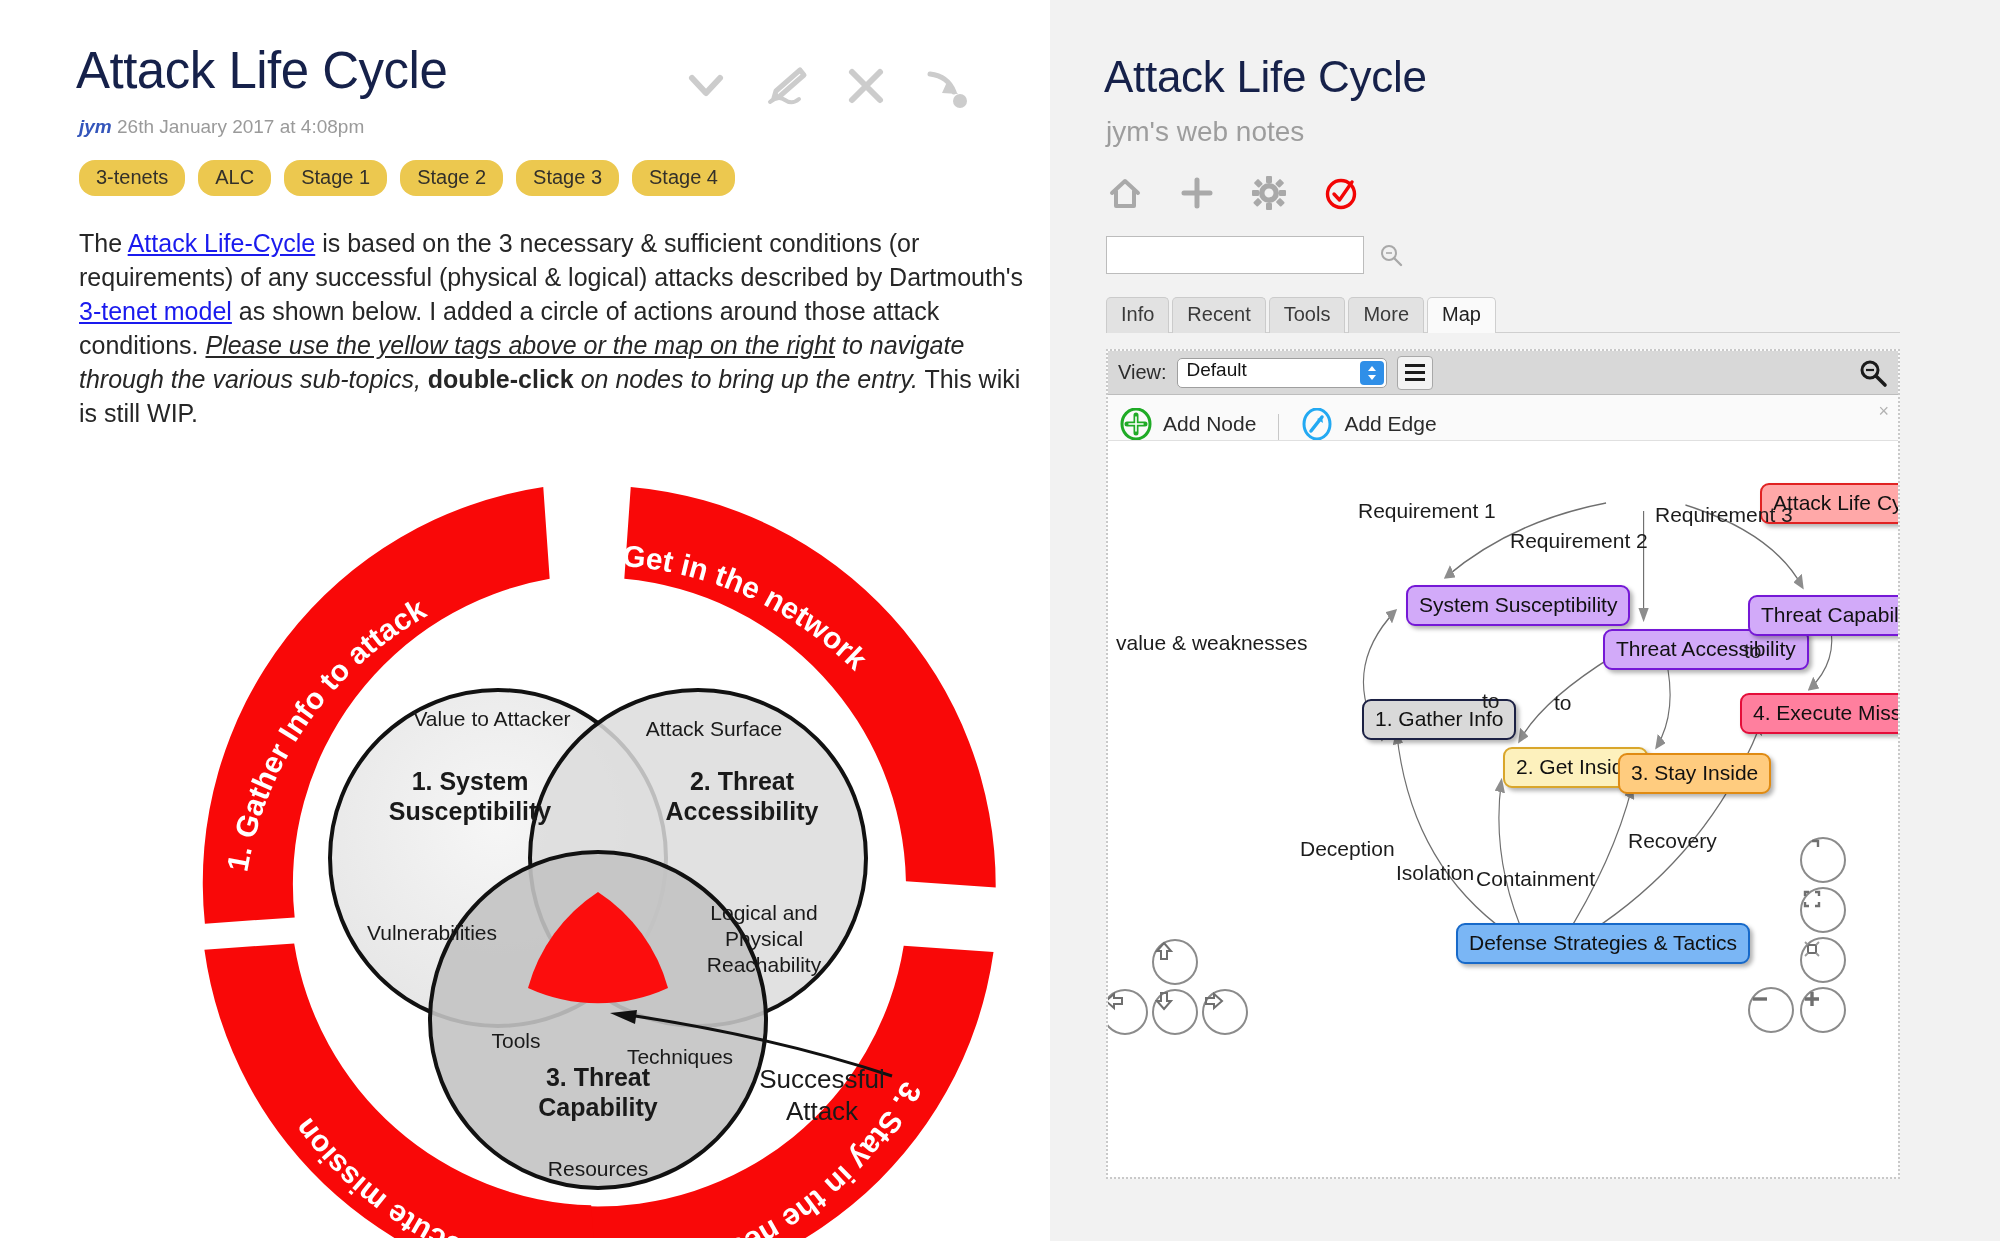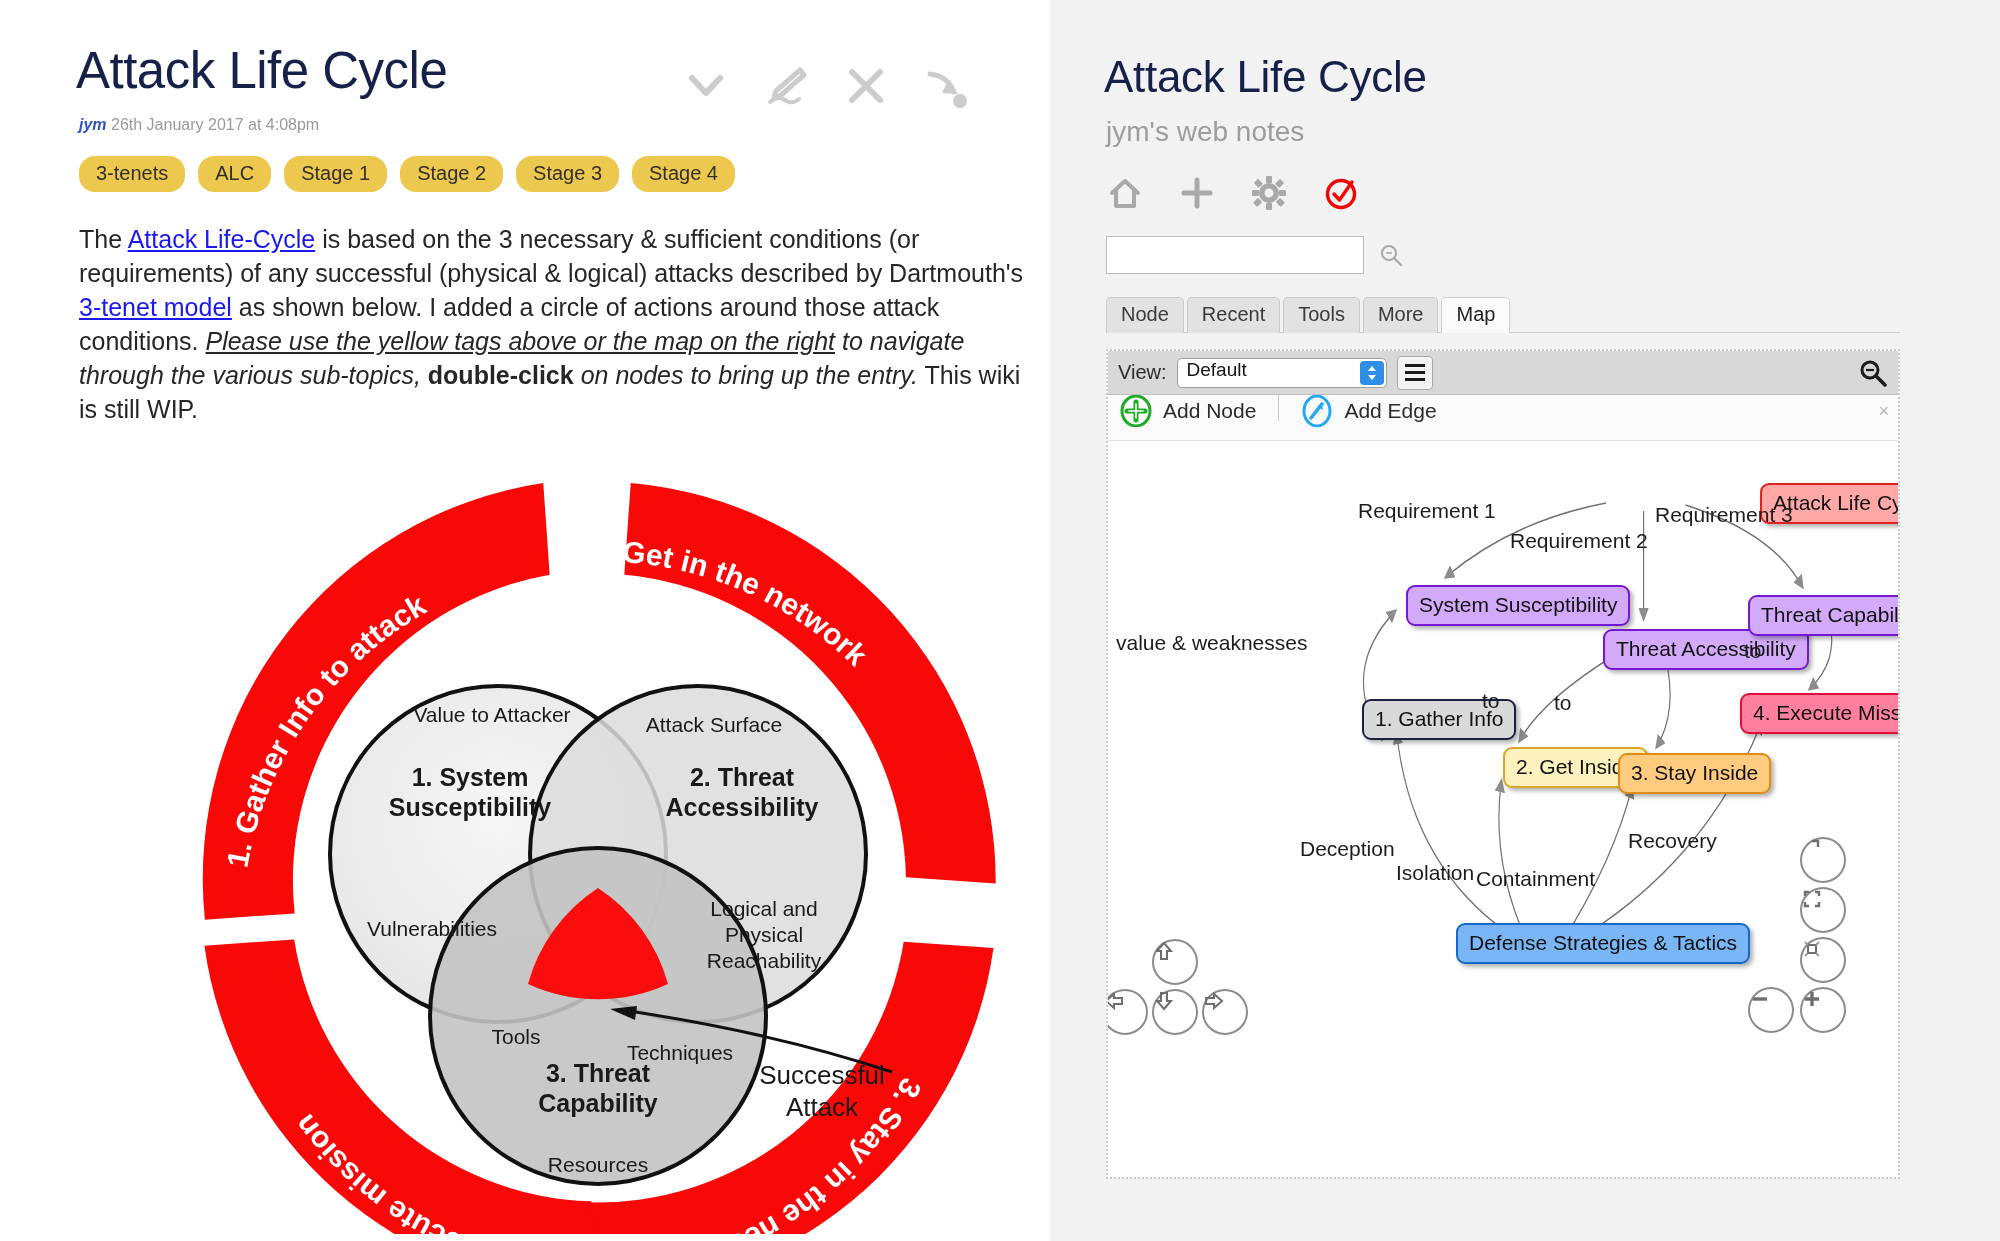--- a/index.html
+++ b/index.html
@@ -25,21 +25,21 @@
     font-size:51px; font-weight:400; color:#16214a;
     letter-spacing:-0.5px; margin:0; line-height:1.05;
     font-family:"Liberation Sans", sans-serif;
   }
   .note-toolbar {
     position:absolute; right:78px; top:60px;
     display:flex; align-items:center; gap:28px;
   }
   .note-toolbar .tb-icon { width:52px; height:52px; display:block; cursor:pointer; }
 
-  .byline { margin:18px 0 0 3px; font-size:16px; color:#9a9a9a; }
+  .byline { margin:18px 0 0 3px; font-size:19px; color:#9a9a9a; }
   .byline .author { color:#3355bb; font-style:italic; font-weight:600; }
 
   .tags { display:flex; gap:13px; margin:22px 0 0 3px;text-align:right; }
   .tag {
     background:#ecc84f; color:#33302a;
     border-radius:16px; padding:6px 17px 7px;
     font-size:20px; line-height:1.15; cursor:pointer;
     white-space:nowrap;
   }
 
@@ -109,21 +109,21 @@
   .hamburger {
     width:36px; height:34px; background:#f3f3f3; border:1px solid #a8a8a8;
     border-radius:4px; display:flex; flex-direction:column;
     justify-content:center; align-items:center; gap:4px; cursor:pointer;
   }
   .hamburger i { display:block; width:20px; height:3px; background:#1b1b1b; }
   .view-bar .spacer { flex:1; }
 
   .tool-bar {
     height:46px; background:#fafafa; border-bottom:1px solid #e0e0e0;
-    display:flex; align-items:flex-start; padding:0 12px; position:relative;
+    display:flex; align-items:flex-end; padding:0 12px; position:relative;
   }
   .tool-btn { display:flex; align-items:center; gap:11px; cursor:pointer; font-size:21px; color:#2b2b2b; }
   .tool-div { width:1px; height:26px; background:#c8c8c8; margin:0 22px; }
   .close-x { position:absolute; right:9px; top:6px; font-size:18px; color:#b3b3b3; cursor:pointer; }
 
   .canvas { position:relative; flex:1; background:#fff; overflow:hidden; }
   .canvas svg { position:absolute; left:0; top:0; }
 
   .gnode {
     position:absolute; border-radius:9px; border:2px solid;
@@ -285,21 +285,21 @@
     <div class="search-row">
       <input class="search-input" type="text" value="" placeholder="" style="">
       <svg class="search-icon-btn" width="26" height="26" viewBox="0 0 26 26">
         <circle cx="11" cy="11" r="7" fill="none" stroke="#a9a9a9" stroke-width="2"></circle>
         <path d="M16 16 L23 23" stroke="#a9a9a9" stroke-width="2.4" stroke-linecap="round"></path>
         <path d="M8 11 h6" stroke="#a9a9a9" stroke-width="1.6"></path>
       </svg>
     </div>
 
     <div class="tabs">
-      <div class="tab">Node</div>
+      <div class="tab">Info</div>
       <div class="tab">Recent</div>
       <div class="tab">Tools</div>
       <div class="tab">More</div>
       <div class="tab active">Map</div>
     </div>
 
     <div class="map-widget">
 
       <div class="view-bar">
         <span class="view-label">View:</span>

